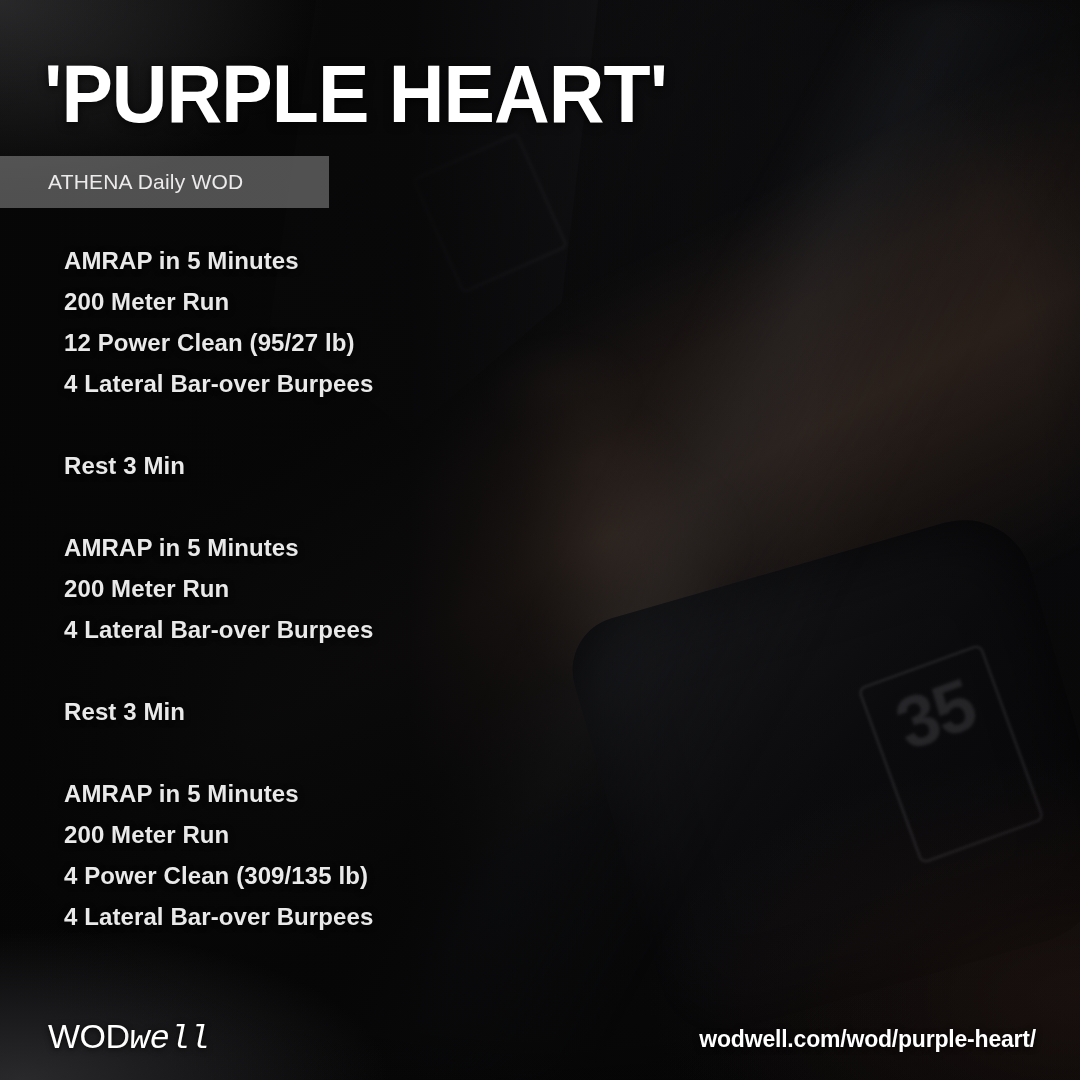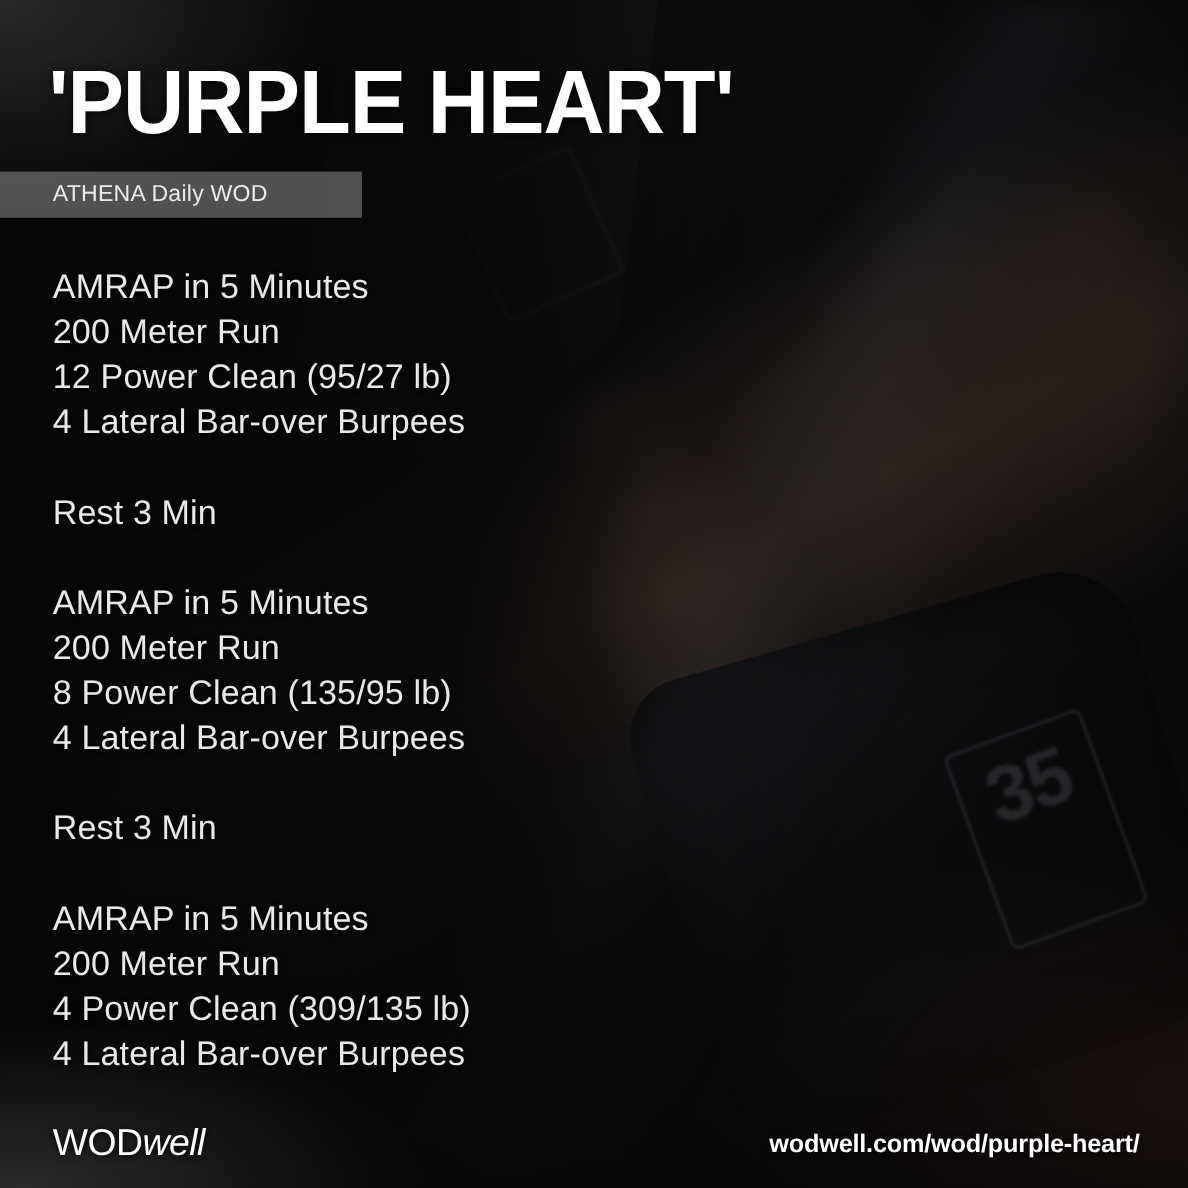--- a/index.html
+++ b/index.html
@@ -172,44 +172,45 @@
     transform-origin: left center;
     white-space: nowrap;
     text-shadow: 0 2px 10px rgba(0,0,0,0.75);
   }
 
   #wod-subtitle-bar {
     position: absolute;
     left: 0;
     top: 156px;
     width: 329px;
-    height: 42px;
+    height: 52px;
     background: rgba(150,150,150,0.52);
     display: flex;
     align-items: center;
   }
   #wod-subtitle-text {
     margin-left: 48px;
     color: #eceaea;
     font-size: 21px;
     line-height: 24px;
     letter-spacing: 0.2px;
     white-space: nowrap;
   }
 
   #wod-body {
     position: absolute;
-    left: 48px;
+    left: 64px;
     top: 240px;
     width: 760px;
     color: #e9e9e9;
-    font-size: 31px;
+    font-size: 24px;
     line-height: 41px;
     letter-spacing: 0.1px;
     text-shadow: 0 1px 6px rgba(0,0,0,0.8);
+    font-weight: bold;
   }
   .wod-block { margin: 0 0 41px 0; }
   .wod-block:last-child { margin-bottom: 0; }
   .wod-line { white-space: nowrap; }
 
   #footer-logo {
     position: absolute;
     left: 48px;
     bottom: 22px;
     color: #ffffff;
@@ -219,20 +220,21 @@
     white-space: nowrap;
   }
   #footer-logo-wod {
     font-weight: 400;
     letter-spacing: -0.5px;
   }
   #footer-logo-well {
     font-weight: 400;
     font-style: italic;
     letter-spacing: -0.5px;
+    font-family: Liberation Mono, monospace;
   }
 
   #footer-url {
     position: absolute;
     right: 44px;
     bottom: 28px;
     color: #ffffff;
     font-size: 23px;
     line-height: 26px;
     font-weight: 700;
@@ -275,21 +277,20 @@
           <div class="wod-line">200 Meter Run</div>
           <div class="wod-line">12 Power Clean (95/27 lb)</div>
           <div class="wod-line">4 Lateral Bar-over Burpees</div>
         </div>
         <div class="wod-block">
           <div class="wod-line">Rest 3 Min</div>
         </div>
         <div class="wod-block">
           <div class="wod-line">AMRAP in 5 Minutes</div>
           <div class="wod-line">200 Meter Run</div>
-          <div class="wod-line">8 Power Clean (135/95 lb)</div>
           <div class="wod-line">4 Lateral Bar-over Burpees</div>
         </div>
         <div class="wod-block">
           <div class="wod-line">Rest 3 Min</div>
         </div>
         <div class="wod-block">
           <div class="wod-line">AMRAP in 5 Minutes</div>
           <div class="wod-line">200 Meter Run</div>
           <div class="wod-line">4 Power Clean (309/135 lb)</div>
           <div class="wod-line">4 Lateral Bar-over Burpees</div>

